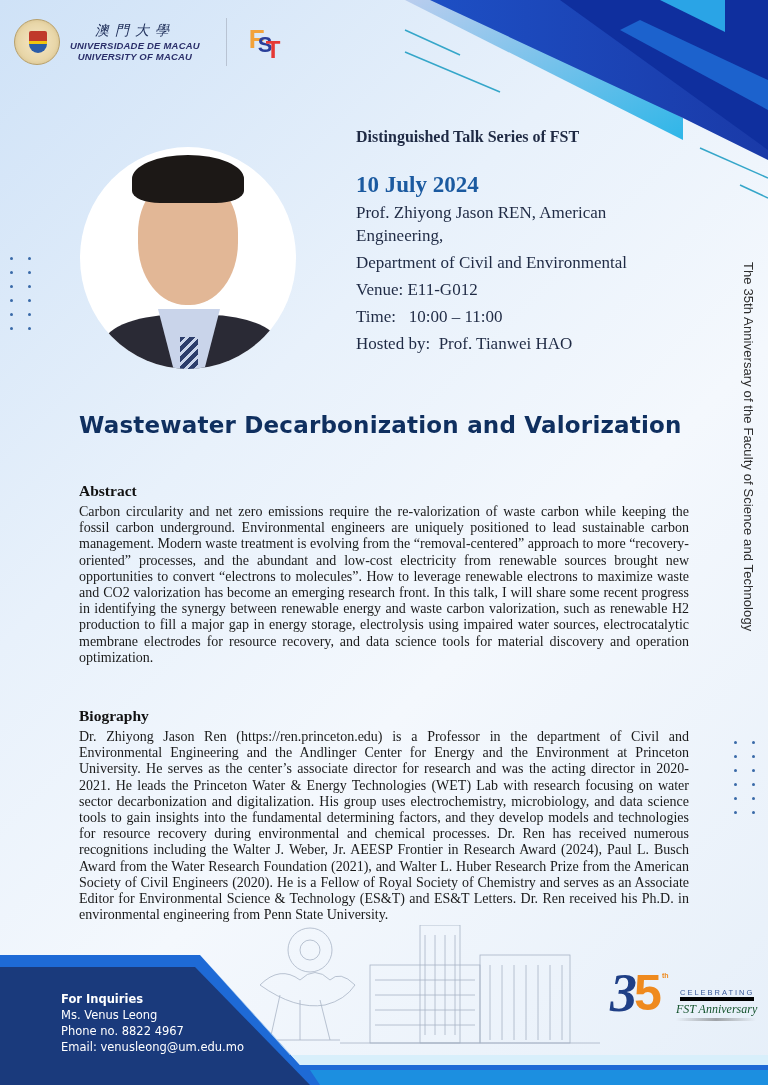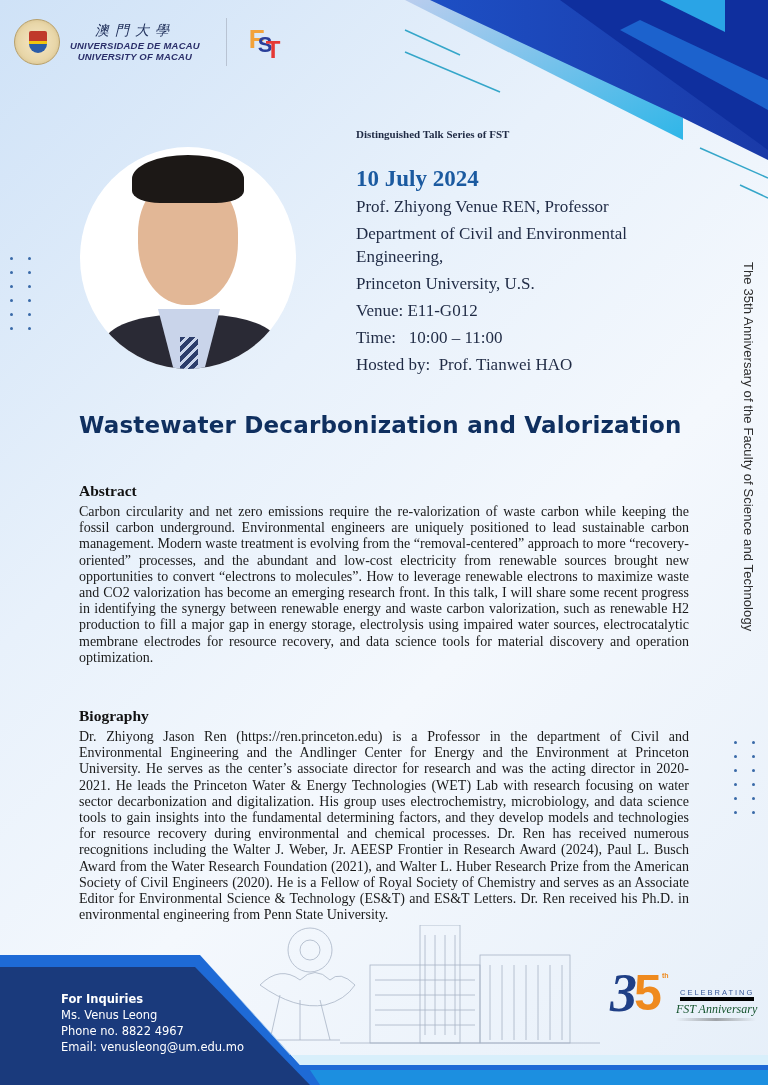--- a/index.html
+++ b/index.html
@@ -48,21 +48,21 @@
     border-radius: 50%; background: #ffffff; overflow: hidden;
   }
   .photo .face { position: absolute; left: 58px; top: 28px; width: 100px; height: 130px; background: #e2b796; border-radius: 45% 45% 48% 48%; }
   .photo .hair2 { position: absolute; left: 52px; top: 8px; width: 112px; height: 48px; background: #1c1816; border-radius: 50% 50% 25% 25%; }
   .photo .suit { position: absolute; left: 22px; top: 168px; width: 178px; height: 80px; background: #2a2a35; border-radius: 40% 40% 0 0; }
   .photo .shirt { position: absolute; left: 78px; top: 162px; width: 62px; height: 60px; background: #c9d4ea; clip-path: polygon(0 0,100% 0,75% 100%,25% 100%); }
   .photo .tie { position: absolute; left: 100px; top: 190px; width: 18px; height: 40px; background: repeating-linear-gradient(135deg,#2c3d6b 0 4px,#c9d4ea 4px 7px); }
 
   
   .info { position: absolute; left: 356px; top: 128px; width: 340px; }
-  .series { font-weight: bold; font-size: 11px; color: #1f2a44; }
+  .series { font-weight: bold; font-size: 16px; color: #1f2a44; }
   .date { margin-top: 26px; font-weight: bold; font-size: 23px; color: #1b5aa0; }
   .info-line { font-size: 17px; color: #1f2a44; line-height: 23px; }
   .info .l1 { margin-top: 3px; }
   .info .gap { margin-top: 4px; }
   .pre { white-space: pre; }
 
   .talk-title {
     position: absolute; left: 79px; top: 412px;
     font-family: "DejaVu Sans", sans-serif; font-weight: bold; font-size: 23px;
     color: #0f2f5f; letter-spacing: .2px;
@@ -174,24 +174,23 @@
   <div class="suit"></div>
   <div class="shirt"></div>
   <div class="tie"></div>
   <div class="face"></div>
   <div class="hair2"></div>
 </div>
 
 <div class="info">
   <div class="series">Distinguished Talk Series of FST</div>
   <div class="date">10 July 2024</div>
-  <div class="info-line l1">Prof. Zhiyong Venue REN, Professor</div>
+  <div class="info-line l1">Prof. Zhiyong Jason REN, American</div>
+  <div class="info-line">Engineering,</div>
   <div class="info-line gap">Department of Civil and Environmental</div>
-  <div class="info-line">Engineering,</div>
-  <div class="info-line gap">Princeton University, U.S.</div>
   <div class="info-line gap">Venue: E11-G012</div>
   <div class="info-line gap pre">Time:   10:00 – 11:00</div>
   <div class="info-line gap pre">Hosted by:  Prof. Tianwei HAO</div>
 </div>
 
 <div class="talk-title">Wastewater Decarbonization and Valorization</div>
 
 <div class="section abstract">
   <h2>Abstract</h2>
   <p>Carbon circularity and net zero emissions require the re-valorization of waste carbon while keeping the fossil carbon underground. Environmental engineers are uniquely positioned to lead sustainable carbon management. Modern waste treatment is evolving from the “removal-centered” approach to more “recovery-oriented” processes, and the abundant and low-cost electricity from renewable sources brought new opportunities to convert “electrons to molecules”. How to leverage renewable electrons to maximize waste and CO2 valorization has become an emerging research front. In this talk, I will share some recent progress in identifying the synergy between renewable energy and waste carbon valorization, such as renewable H2 production to fill a major gap in energy storage, electrolysis using impaired water sources, electrocatalytic membrane electrodes for resource recovery, and data science tools for material discovery and operation optimization.</p>

